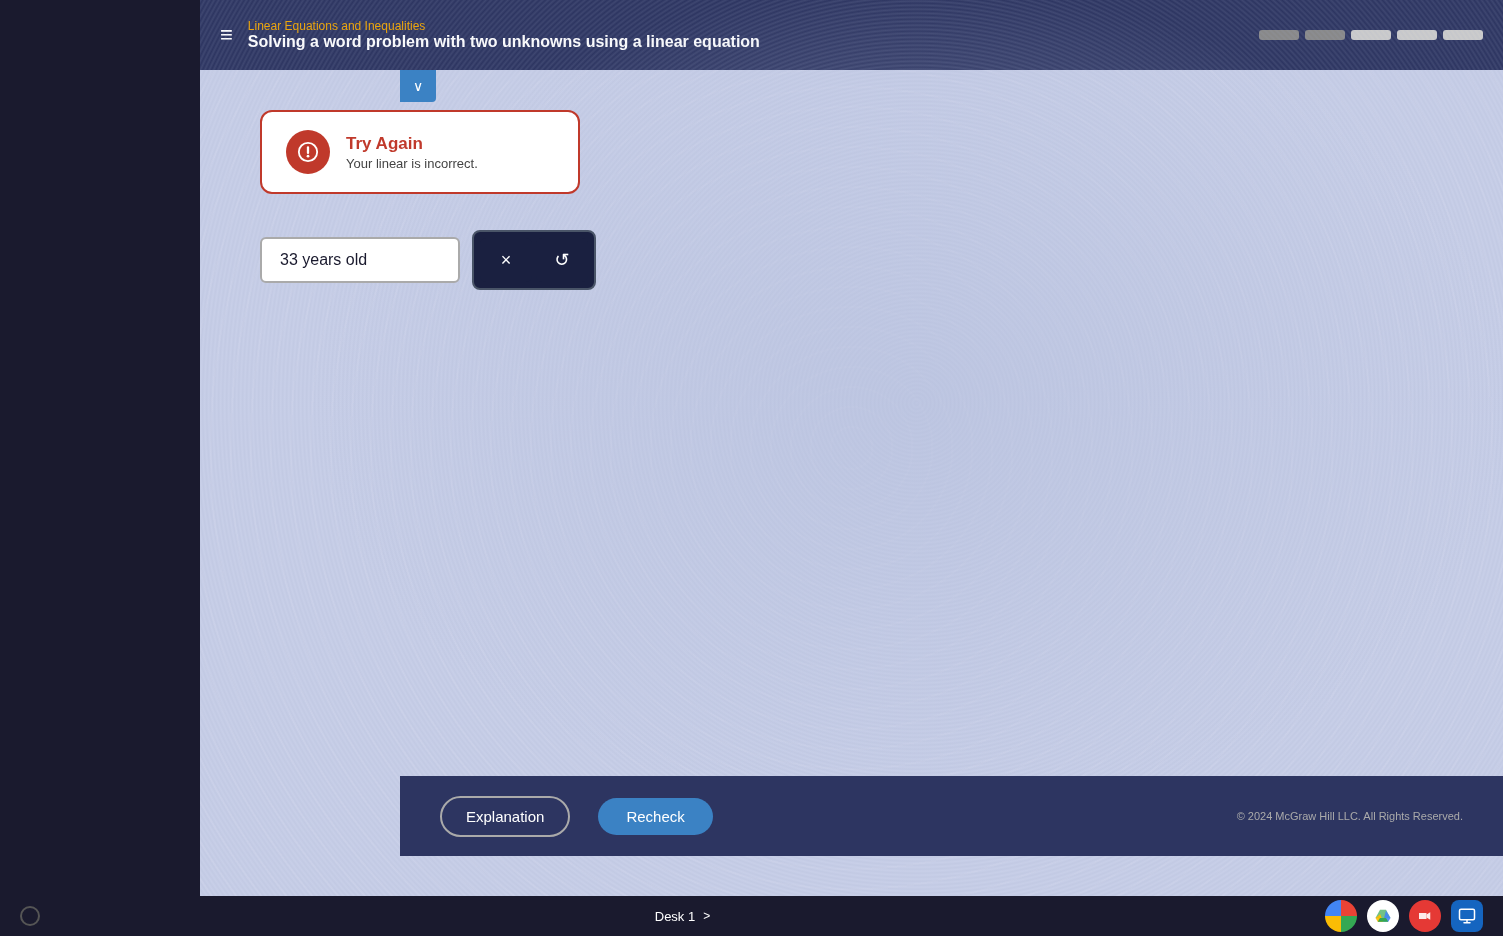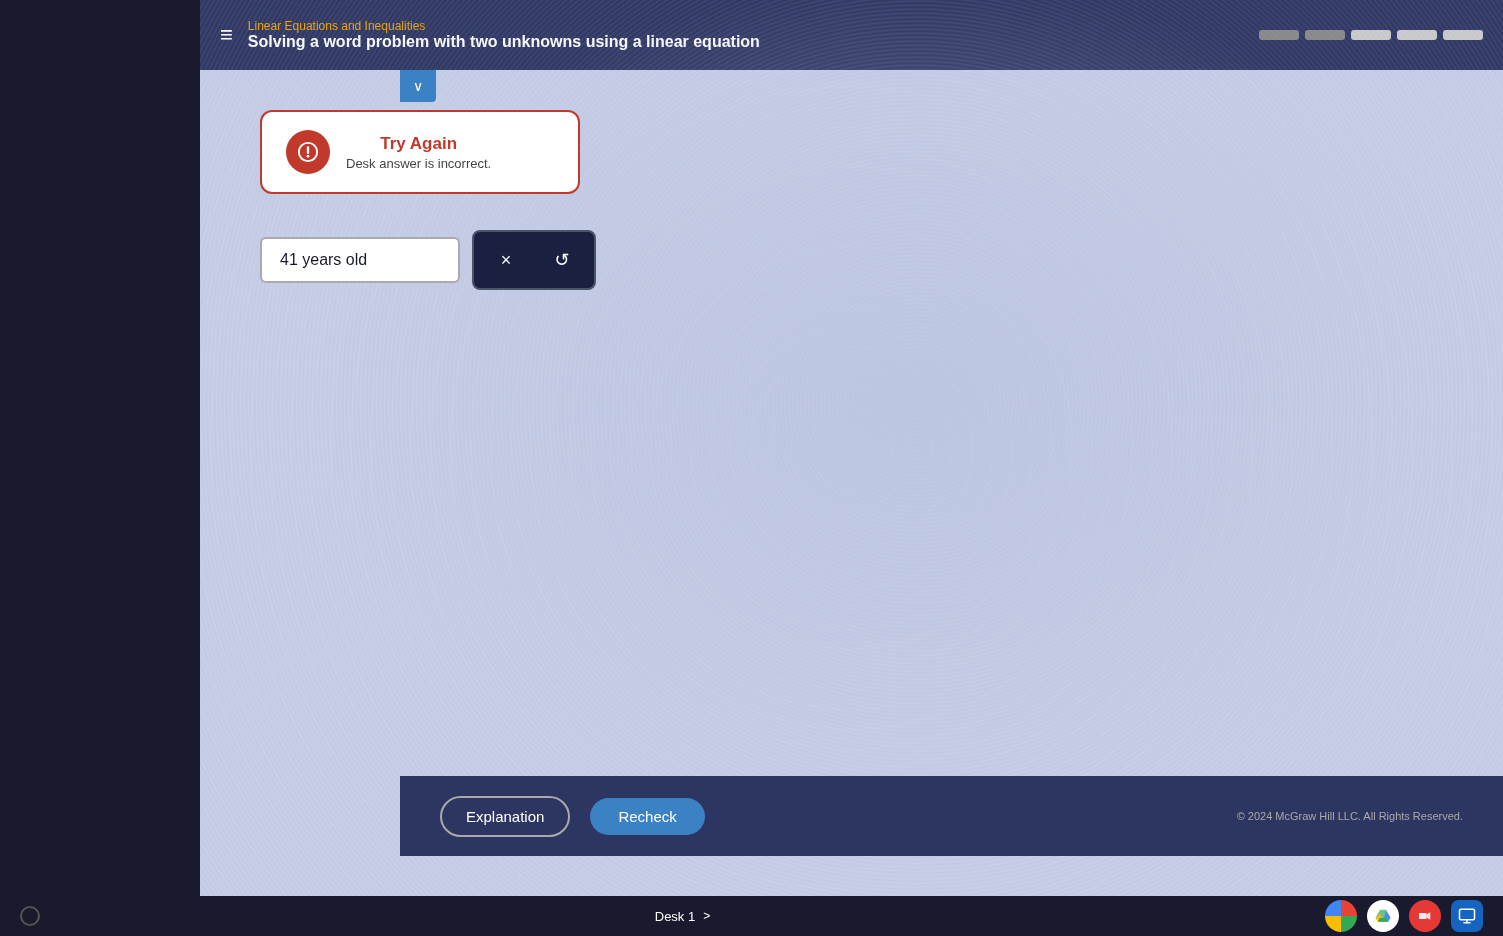--- a/index.html
+++ b/index.html
@@ -135,21 +135,20 @@
 
     .try-again-text {
       display: flex;
       flex-direction: column;
     }
 
     .try-again-title {
       font-size: 17px;
       font-weight: 700;
       color: #c0392b;
-      text-align: center;
     }
 
     .try-again-subtitle {
       font-size: 13px;
       color: #444;
       margin-top: 2px;
     }
 
     
     .problem-text {
@@ -206,21 +205,21 @@
     .bottom-bar {
       position: absolute;
       bottom: 40px;
       left: 200px;
       right: 0;
       height: 80px;
       background: #2d3561;
       display: flex;
       align-items: center;
       padding: 8px 40px;
-      gap: 20px;
+      gap: 28px;
     }
 
     .explanation-btn {
       border: 2px solid #aaa;
       background: transparent;
       color: white;
       padding: 10px 24px;
       border-radius: 24px;
       font-size: 15px;
       cursor: pointer;
@@ -353,29 +352,29 @@
     <div class="try-again-box">
       <div class="try-again-icon">
         <svg width="22" height="22" viewBox="0 0 24 24" fill="none">
           <circle cx="12" cy="12" r="10" stroke="white" stroke-width="2" fill="none"></circle>
           <line x1="12" y1="7" x2="12" y2="13" stroke="white" stroke-width="2.5" stroke-linecap="round"></line>
           <circle cx="12" cy="16.5" r="1.5" fill="white"></circle>
         </svg>
       </div>
       <div class="try-again-text">
         <span class="try-again-title">Try Again</span>
-        <span class="try-again-subtitle">Desk answer is incorrect.</span>
+        <span class="try-again-subtitle">Your linear is incorrect.</span>
       </div>
     </div>
 
     
 
     
     <div class="answer-row">
-      <div class="answer-input-box">41 years old</div>
+      <div class="answer-input-box">33 years old</div>
 
       <div class="action-buttons">
         <button class="action-btn">×</button>
         <button class="action-btn">↺</button>
       </div>
     </div>
 
   </div>
 
   <div class="bottom-bar">

